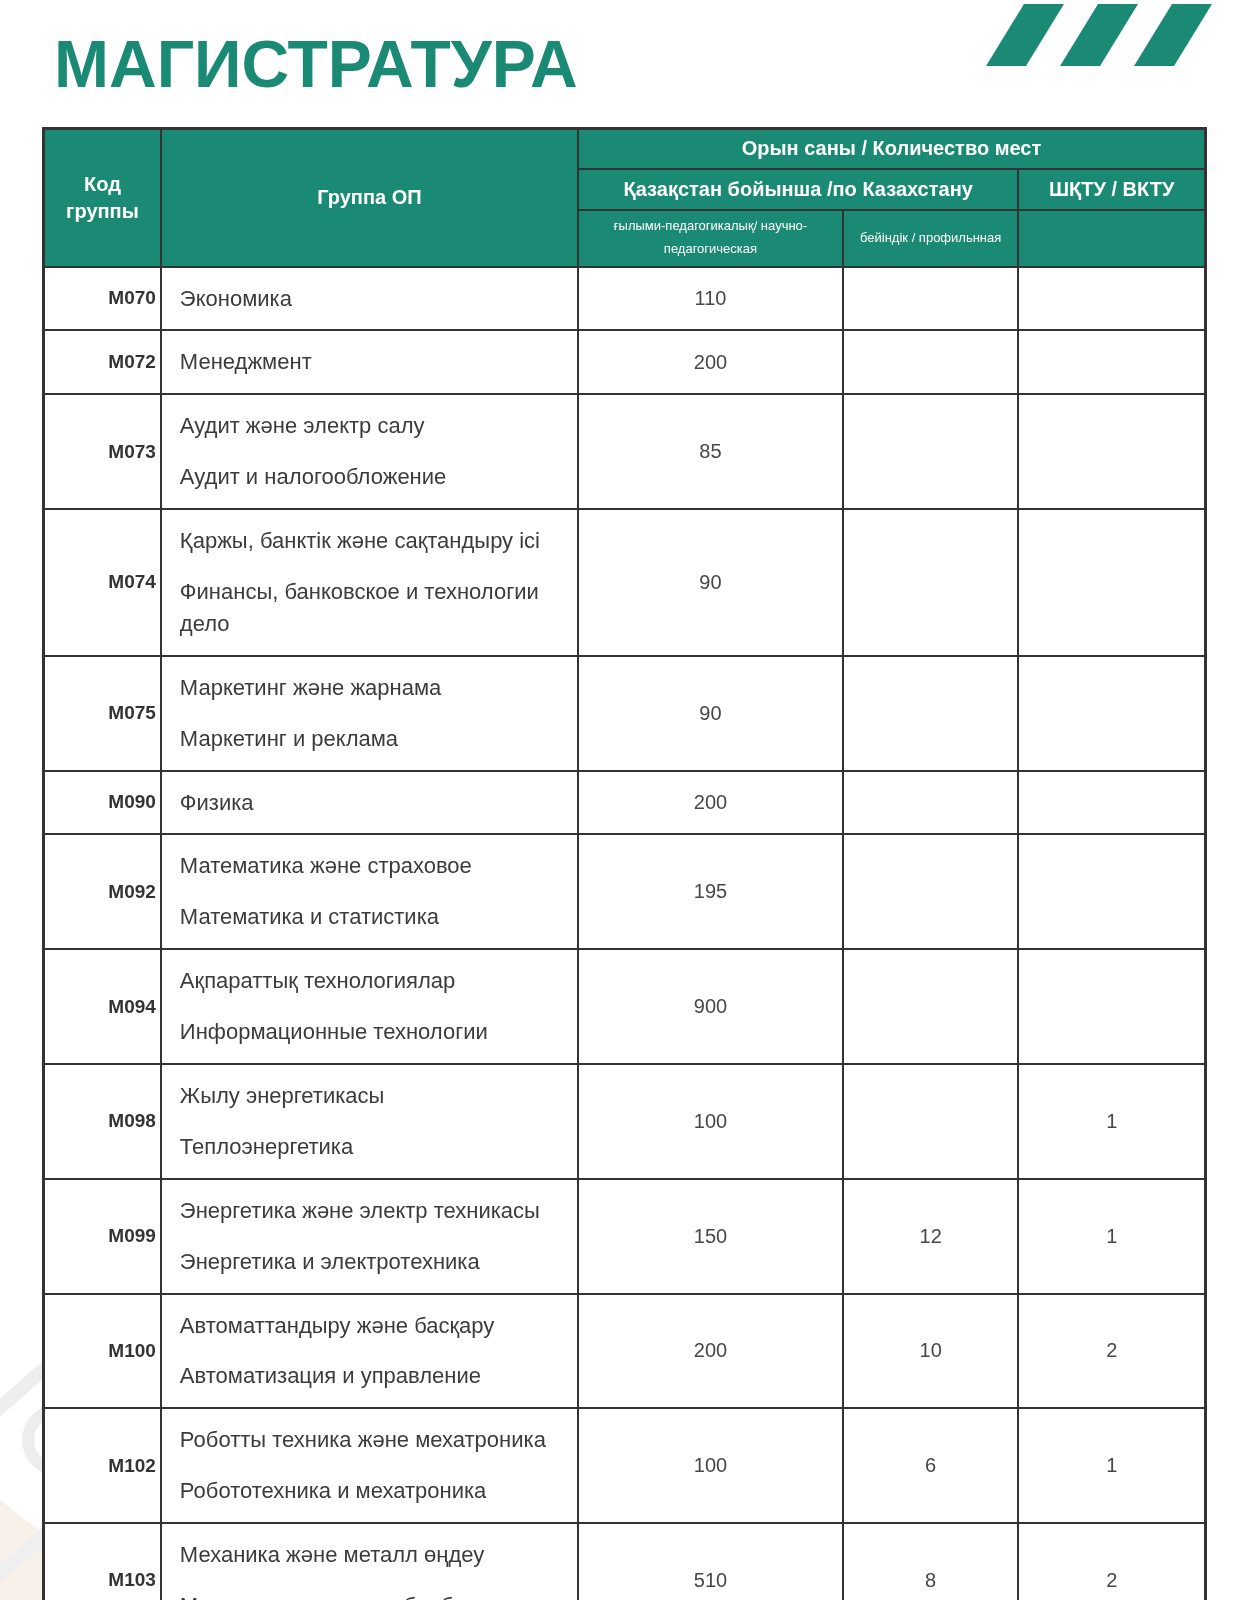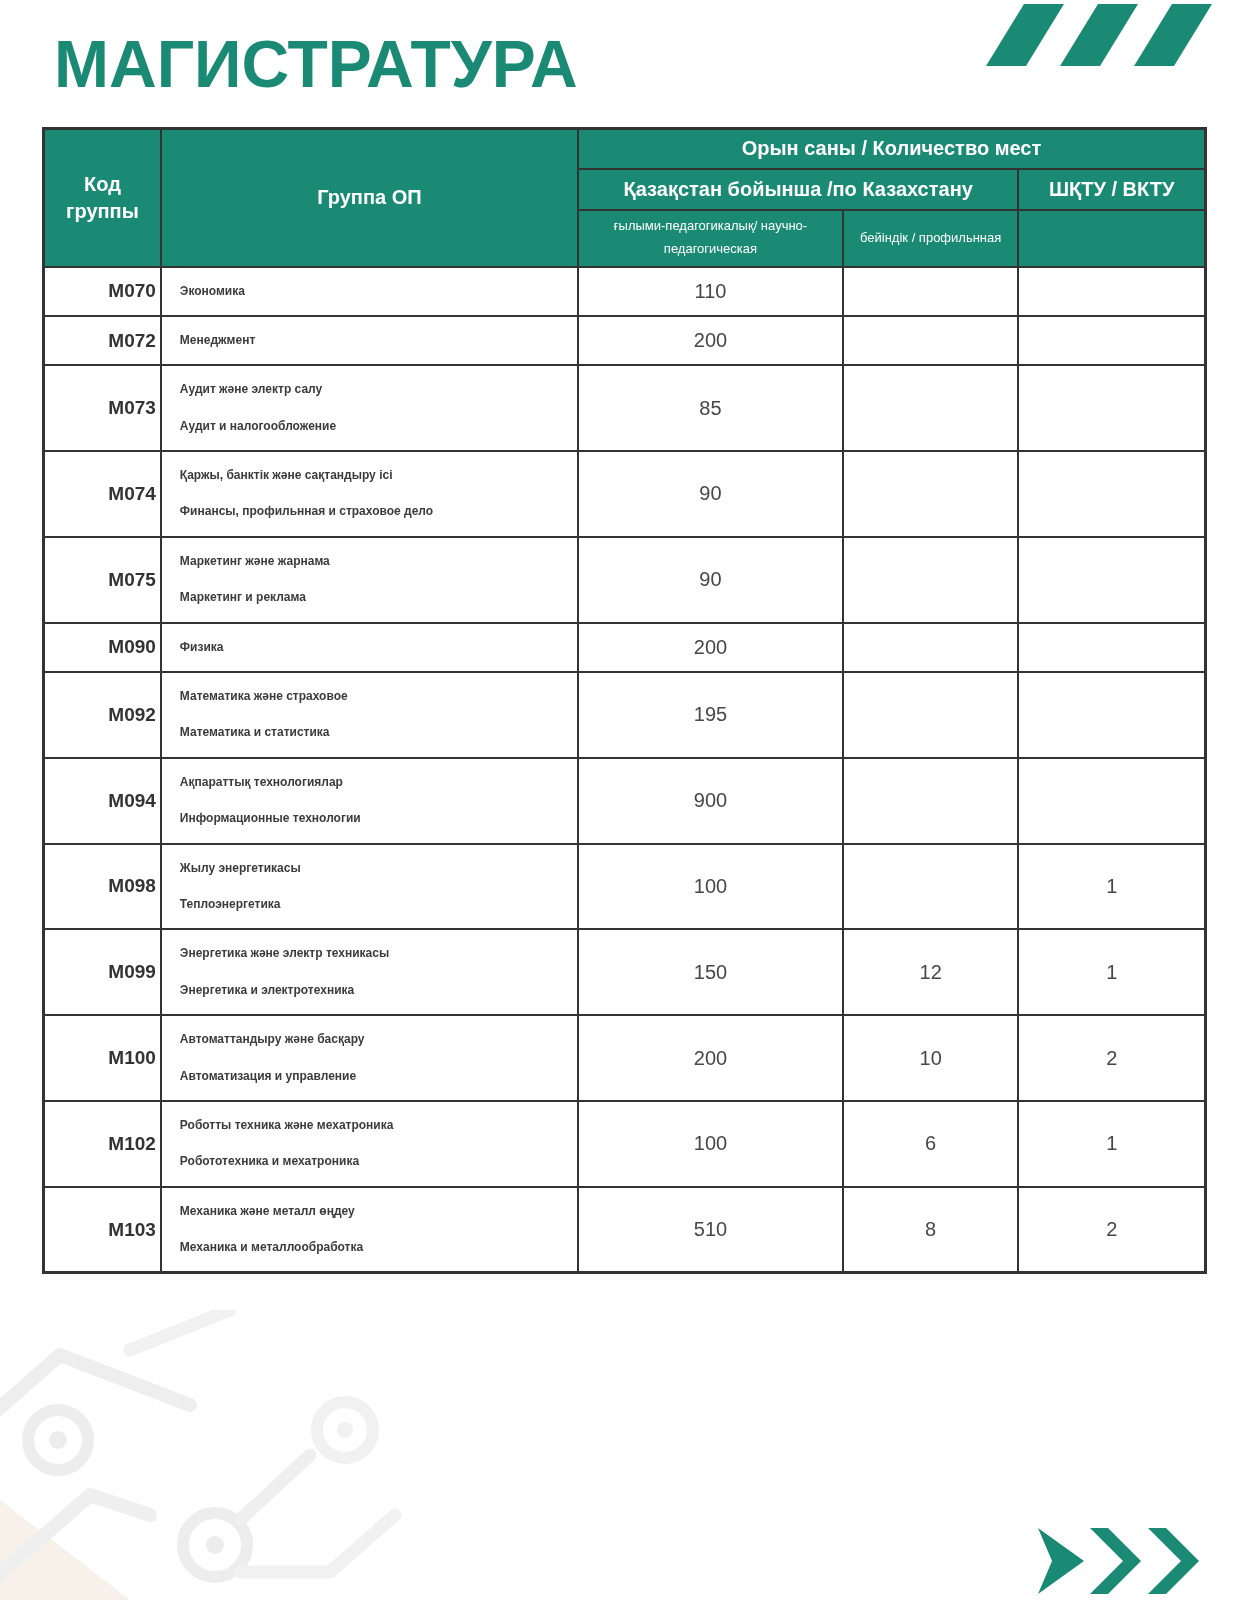--- a/index.html
+++ b/index.html
@@ -65,22 +65,22 @@
   td.code {
     text-align: right;
     font-weight: 700;
     font-size: 19px;
     color: #333333;
     padding: 10px 4px;
   }
   td.name {
     text-align: left;
     padding: 15px 14px 15px 18px;
-    font-weight: 700;
-    font-size: 12px;
+    font-weight: 400;
+    font-size: 22px;
     color: #3b3b3b;
   }
   td.name div { line-height: 1.45; }
   td.name div + div { margin-top: 19px; }
   td.num {
     text-align: center;
     font-size: 20px;
     font-weight: 400;
     color: #474747;
     padding: 10px 4px;
@@ -163,21 +163,21 @@
             <div>Аудит и налогообложение</div>
           </td>
           <td class="num">85</td>
           <td class="num"></td>
           <td class="num"></td>
         </tr>
         <tr>
           <td class="code">M074</td>
           <td class="name">
             <div>Қаржы, банктік және сақтандыру ісі</div>
-            <div>Финансы, профильнная и страховое дело</div>
+            <div>Финансы, банковское и технологии дело</div>
           </td>
           <td class="num">90</td>
           <td class="num"></td>
           <td class="num"></td>
         </tr>
         <tr>
           <td class="code">M075</td>
           <td class="name">
             <div>Маркетинг және жарнама</div>
             <div>Маркетинг и реклама</div>

